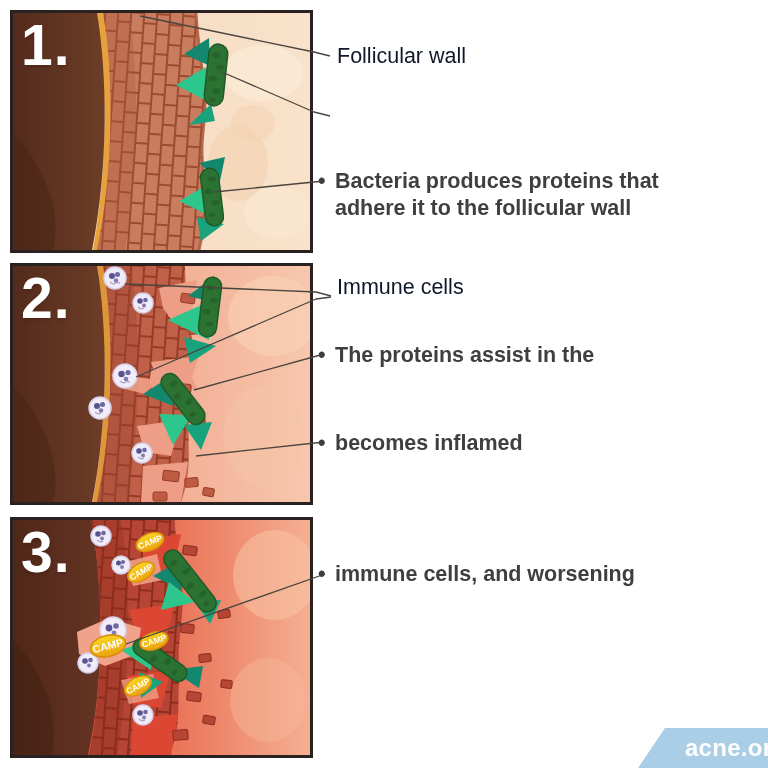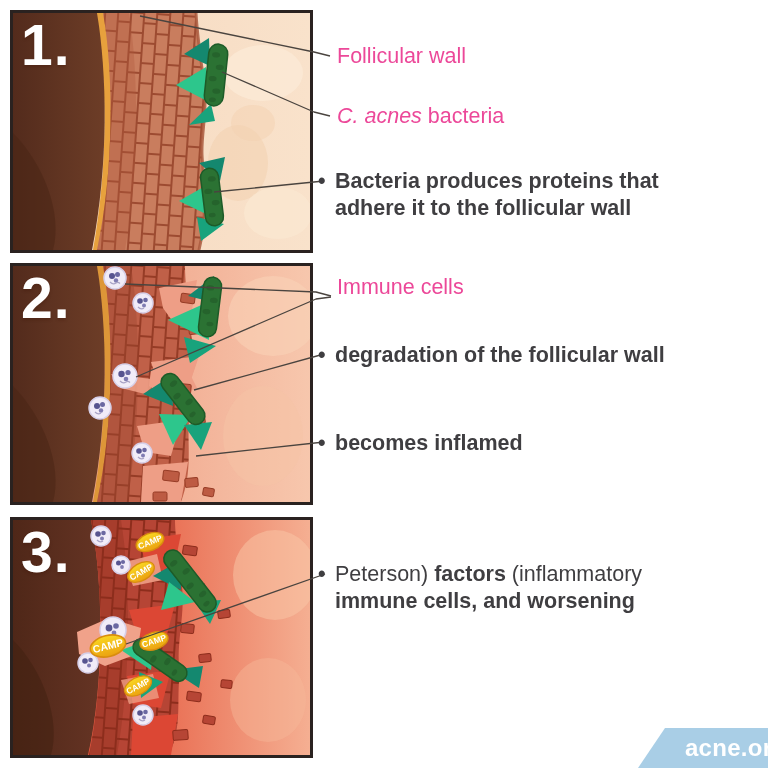--- a/index.html
+++ b/index.html
@@ -8,21 +8,21 @@
   .panel{position:absolute;left:10px;width:303px;box-sizing:border-box;
          border:3px solid #2a2220;background:#f6d9bf;}
   .panel svg{position:absolute;left:0;top:0;width:100%;height:100%;display:block;}
   .p1{top:10px;height:243px;}
   .p2{top:263px;height:242px;}
   .p3{top:517px;height:241px;}
   .num{position:absolute;left:8px;top:2px;color:#ffffff;font-weight:800;
        font-size:57px;line-height:1.08;letter-spacing:1px;
        text-shadow:0 2px 3px rgba(60,20,5,.30);}
   .lines{position:absolute;left:0;top:0;width:768px;height:768px;pointer-events:none;}
-  .ann{position:absolute;font-size:21.5px;line-height:27px;color:#ec4899;}
+  .ann{position:absolute;font-size:21.5px;line-height:27px;color:#0f172a;}
   .it{font-style:italic;}
   .bullet{position:absolute;display:flex;font-size:21.5px;line-height:27px;color:#3f3e41;}
   .dot{width:17px;flex:none;font-weight:bold;}
   .btext .line{display:block;white-space:nowrap;}
   .allbold{font-weight:bold;}
   .logo{position:absolute;left:638px;top:728px;width:156px;height:40px;
         clip-path:polygon(27px 0,100% 0,100% 100%,0 100%);
         display:flex;align-items:center;justify-content:flex-end;
         padding-right:0;box-sizing:border-box;}
   .logo-text{color:#ffffff;font-weight:bold;font-size:24px;letter-spacing:.3px;}
@@ -365,54 +365,50 @@
       <path d="M194,390 L324,354"></path>
       <path d="M196,456 L324,442"></path>
       <path d="M126,644 L325,574"></path>
     </g>
   </svg>
 
   <div class="ann" style="left:337px;top:43px">
     <span>Follicular wall</span>
   </div>
 
-  <div class="ann" style="left:337px;top:103px">
-    <span class="it">C. acnes</span><span> bacteria</span>
-  </div>
 
   <div class="bullet" style="left:318px;top:168px">
     <span class="dot">•</span>
     <div class="btext allbold">
       <span class="line">Bacteria produces proteins that</span>
       <span class="line">adhere it to the follicular wall</span>
     </div>
   </div>
 
   <div class="ann" style="left:337px;top:274px">
     <span>Immune cells</span>
   </div>
 
   <div class="bullet" style="left:318px;top:342px">
     <span class="dot">•</span>
     <div class="btext allbold">
-      <span class="line">degradation of the follicular wall</span>
+      <span class="line">The proteins assist in the</span>
     </div>
   </div>
 
   <div class="bullet" style="left:318px;top:430px">
     <span class="dot">•</span>
     <div class="btext allbold">
       <span class="line">becomes inflamed</span>
     </div>
   </div>
 
   <div class="bullet" style="left:318px;top:561px">
     <span class="dot">•</span>
     <div class="btext">
-      <span class="line"><span>Peterson) </span><b>factors</b><span> (inflammatory</span></span>
       <span class="line"><b>immune cells, and worsening</b></span>
     </div>
   </div>
 
   <div class="logo" style="background:#a9cee6">
     <span class="logo-text">acne.org</span>
       <span class="logo-reg">®</span>
   </div>
 
 </div>

